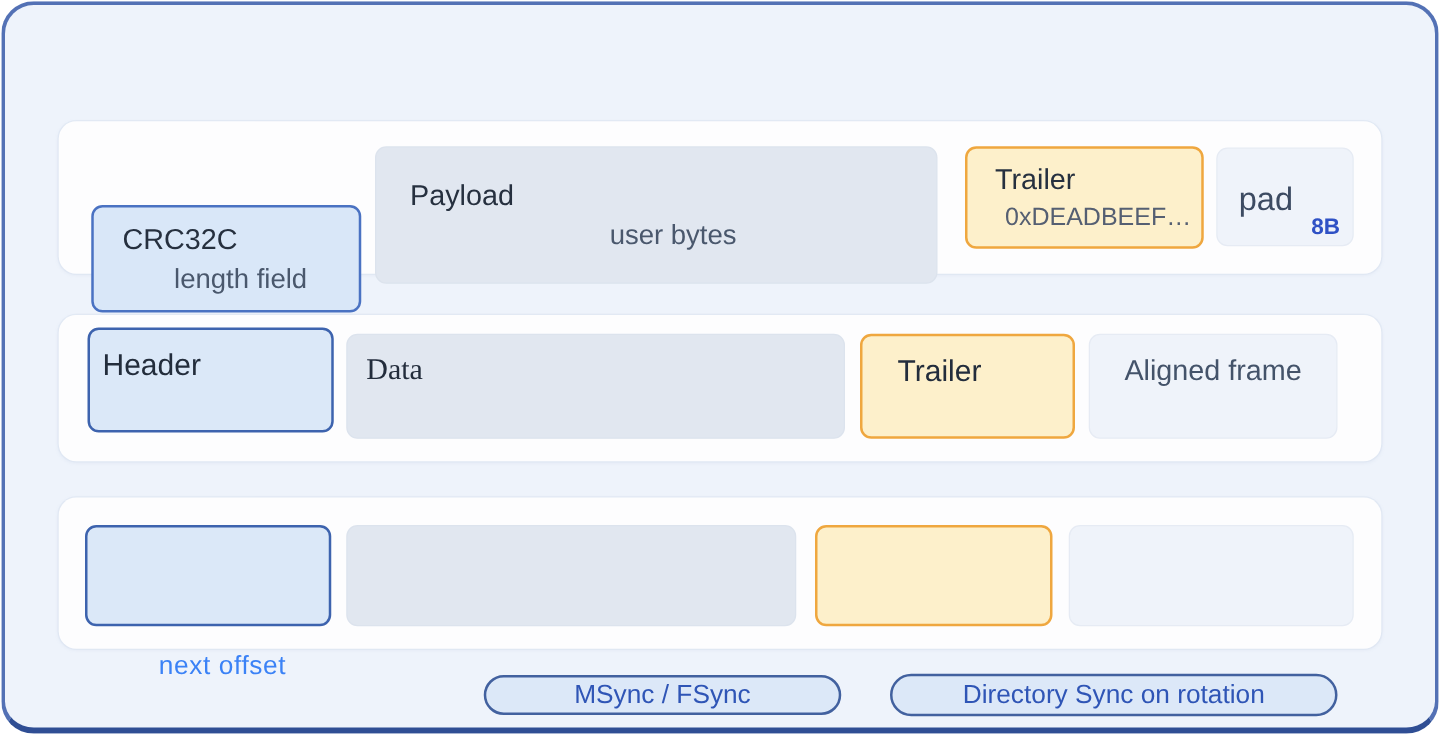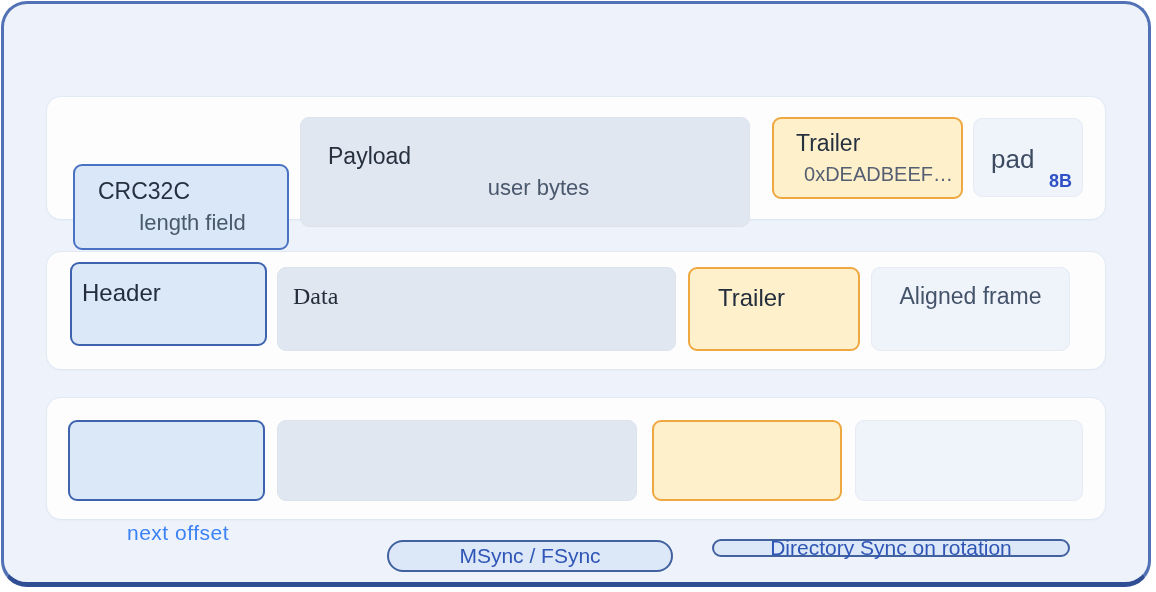--- a/index.html
+++ b/index.html
@@ -96,21 +96,21 @@
     position: absolute;
     box-sizing: border-box;
     display: flex; align-items: center; justify-content: center;
     background: #dce8f8;
     border: 2px solid #42619f;
     border-radius: 18px;
     font-size: 21px;
     color: #2f55b6;
   }
   .pill-msync   { left: 387px; top: 540px; width: 286px; height: 32px; }
-  .pill-dirsync { left: 712px; top: 539px; width: 358px; height: 18px; }
+  .pill-dirsync { left: 712px; top: 539px; width: 358px; height: 34px; }
 </style>
 </head>
 <body>
 
 <div class="canvas">
   <div class="outer-frame"></div>
 
   <div class="row row-1">
     <div class="box blue two-line box-crc">
       <span class="line1">CRC32C</span>

